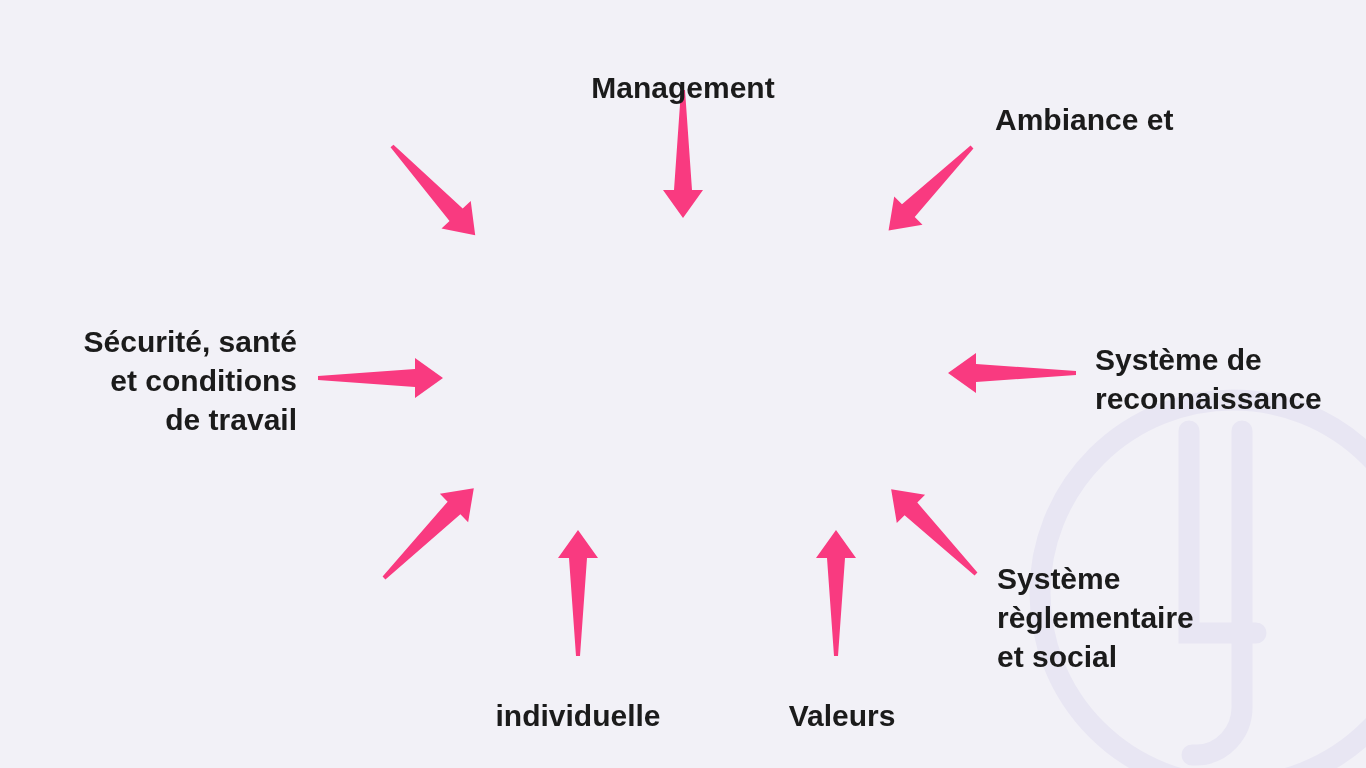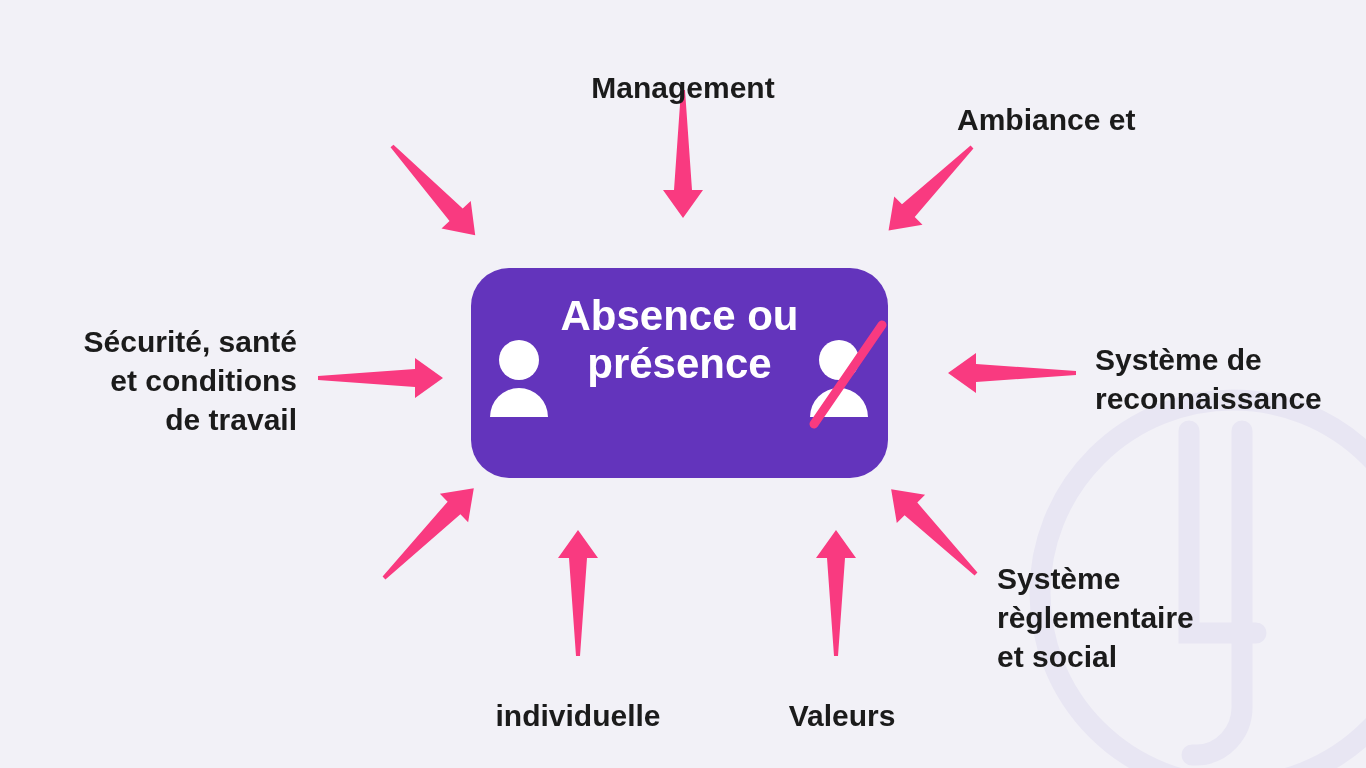--- a/index.html
+++ b/index.html
@@ -103,45 +103,27 @@
       </g>
       <g transform="translate(836,656) rotate(-90)">
         <polygon points="0,-2 98,-9 98,-20 126,0 98,20 98,9 0,2"></polygon>
       </g>
       <g transform="translate(976,574) rotate(-135)">
         <polygon points="0,-2 92,-9 92,-20 120,0 92,20 92,9 0,2"></polygon>
       </g>
     </g>
   </svg>
 
-  <div id="center-box">
-    <div id="center-title">
-      <span class="line">Absence</span>
-      <span class="line">ou</span>
-      <span class="line">présence</span>
-    </div>
-
-    <svg class="person left" viewBox="0 0 62 78">
-      <circle cx="31" cy="20" r="20" fill="#ffffff"></circle>
-      <path d="M2,77 a29,29 0 0 1 58,0 z" fill="#ffffff"></path>
-    </svg>
-
-    <svg class="person right" viewBox="0 0 62 78">
-      <circle cx="31" cy="20" r="20" fill="#ffffff"></circle>
-      <path d="M2,77 a29,29 0 0 1 58,0 z" fill="#ffffff"></path>
-      <line x1="74" y1="-15" x2="6" y2="84" stroke="#f93a80" stroke-width="9" stroke-linecap="round"></line>
-    </svg>
-  </div>
 
   <div class="factor align-center" style="left:683px; top:40px;">
     <span class="line">Management</span>
   </div>
 
 
-  <div class="factor align-left" style="left:957px; top:100px;">
+  <div class="factor align-left" style="left:995px; top:100px;">
     <span class="line">Ambiance et</span>
   </div>
 
   <div class="factor align-right" style="left:40px; top:322px; width:257px;">
     <span class="line">Sécurité, santé</span>
     <span class="line">et conditions</span>
     <span class="line">de travail</span>
   </div>
 
   <div class="factor align-left" style="left:1095px; top:340px;">

